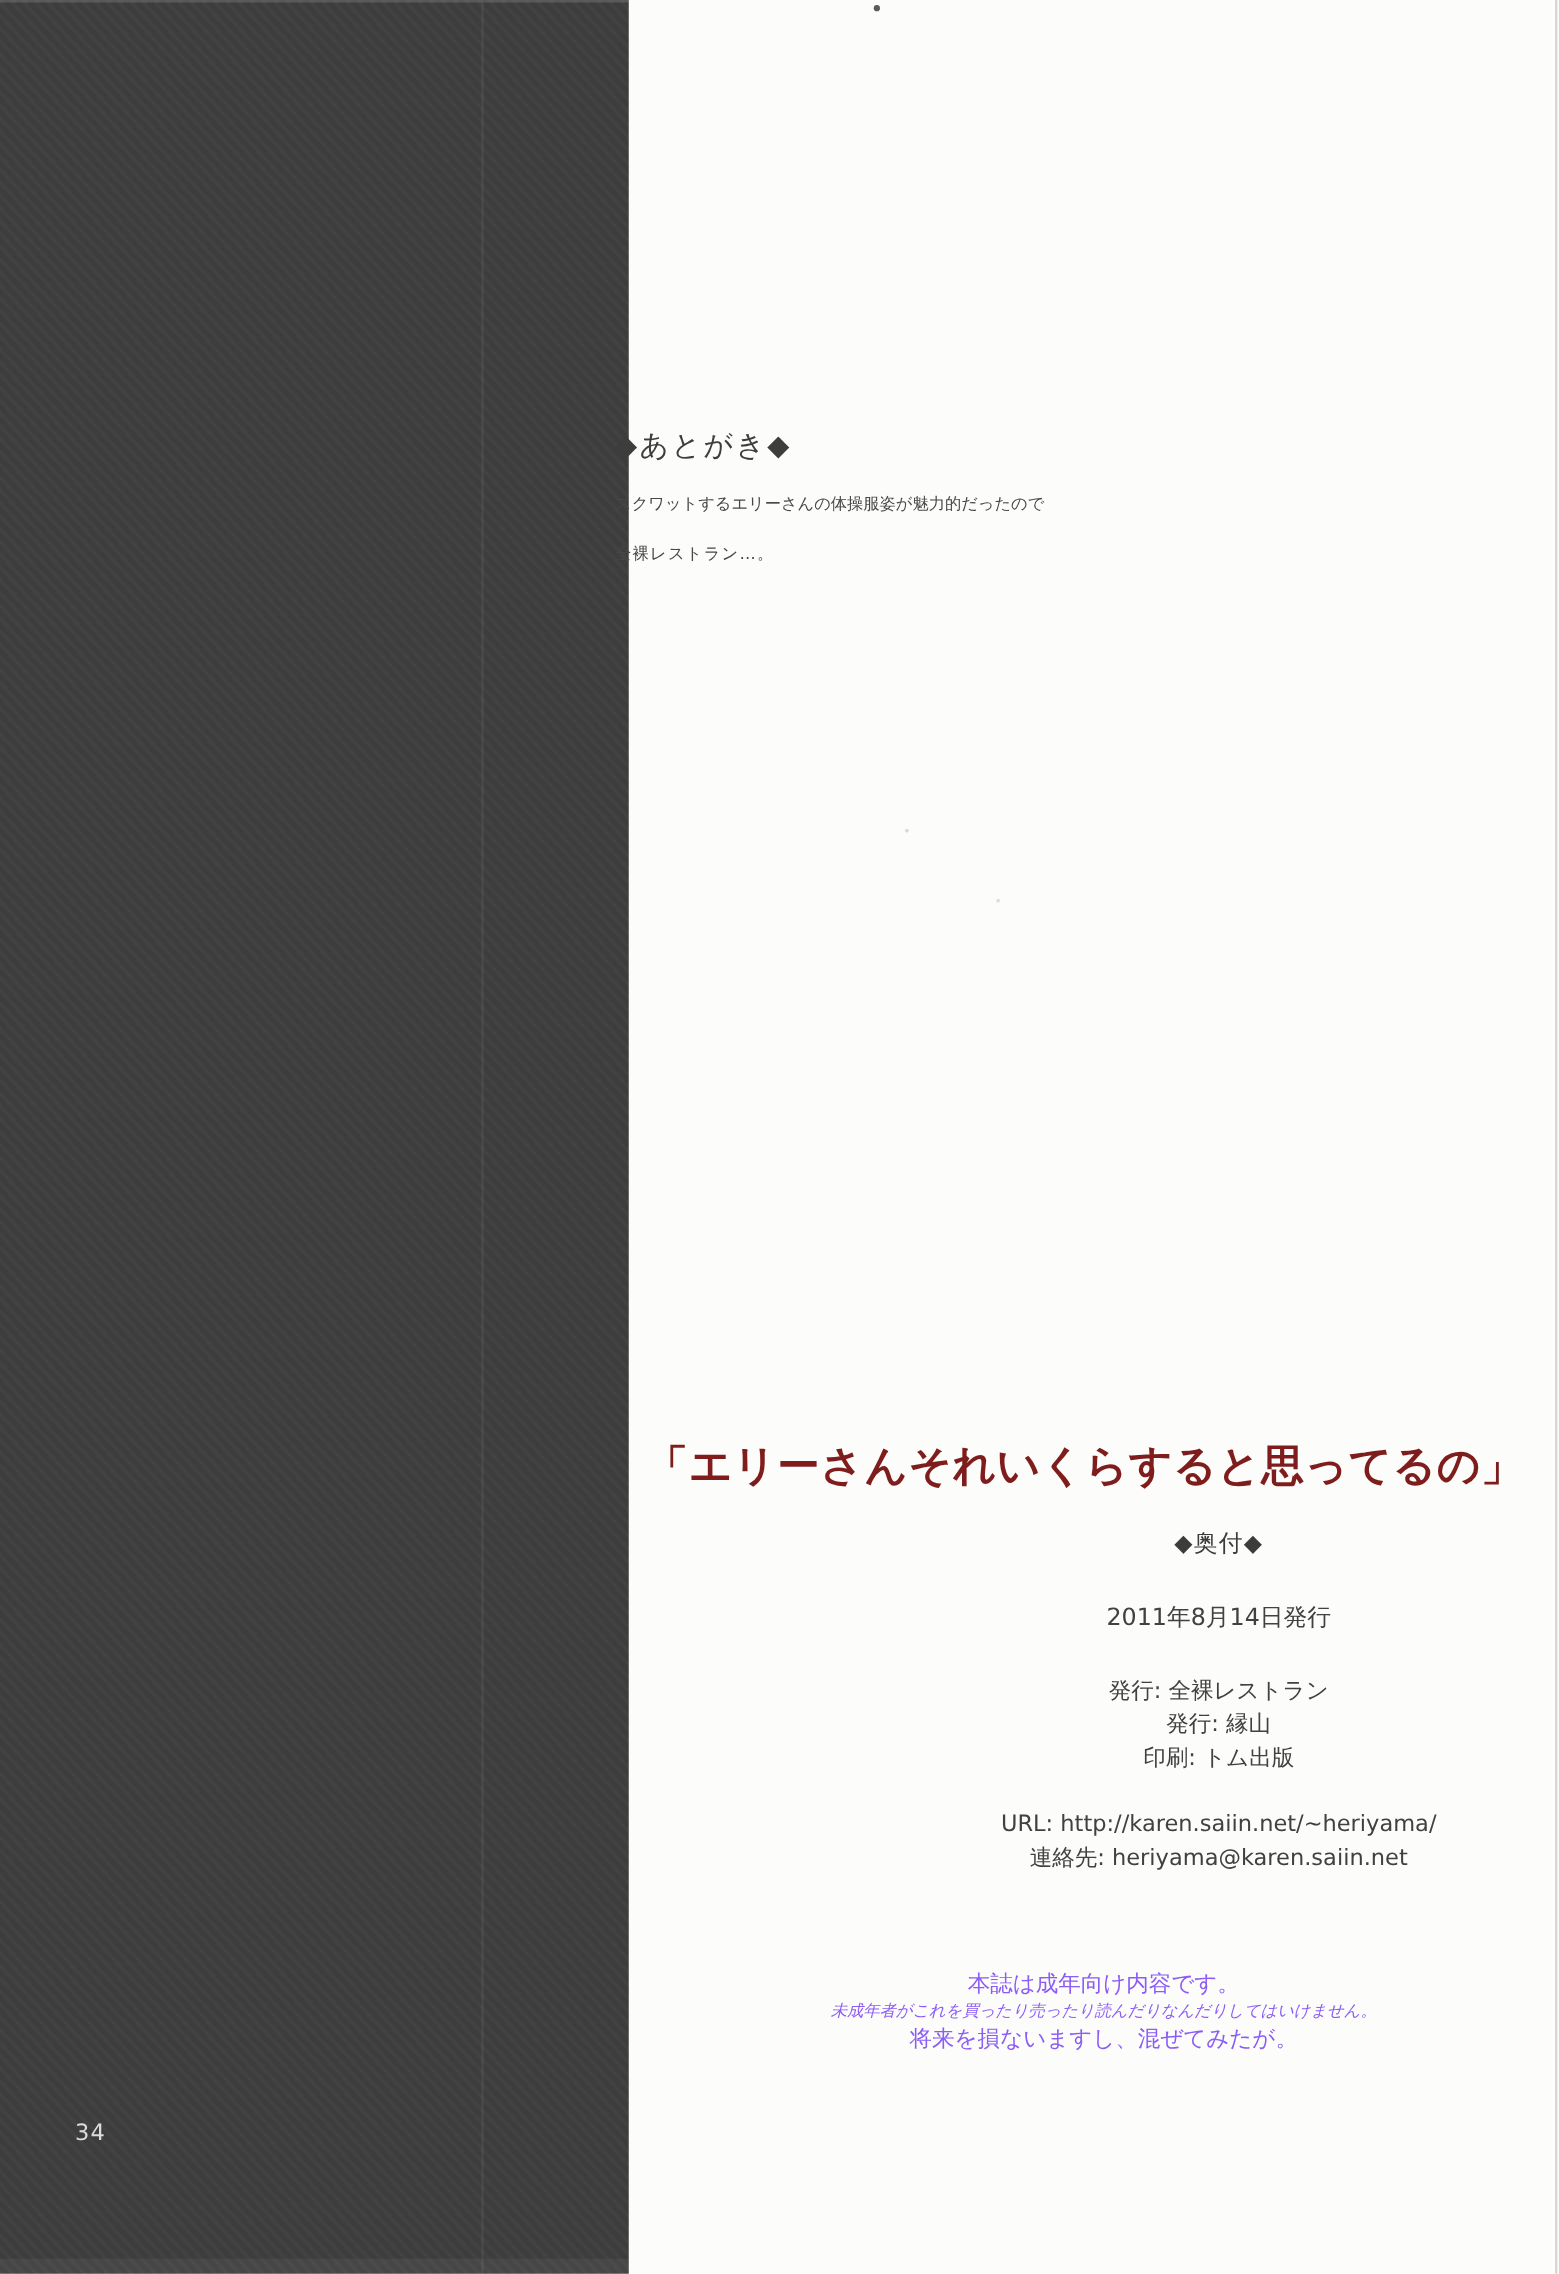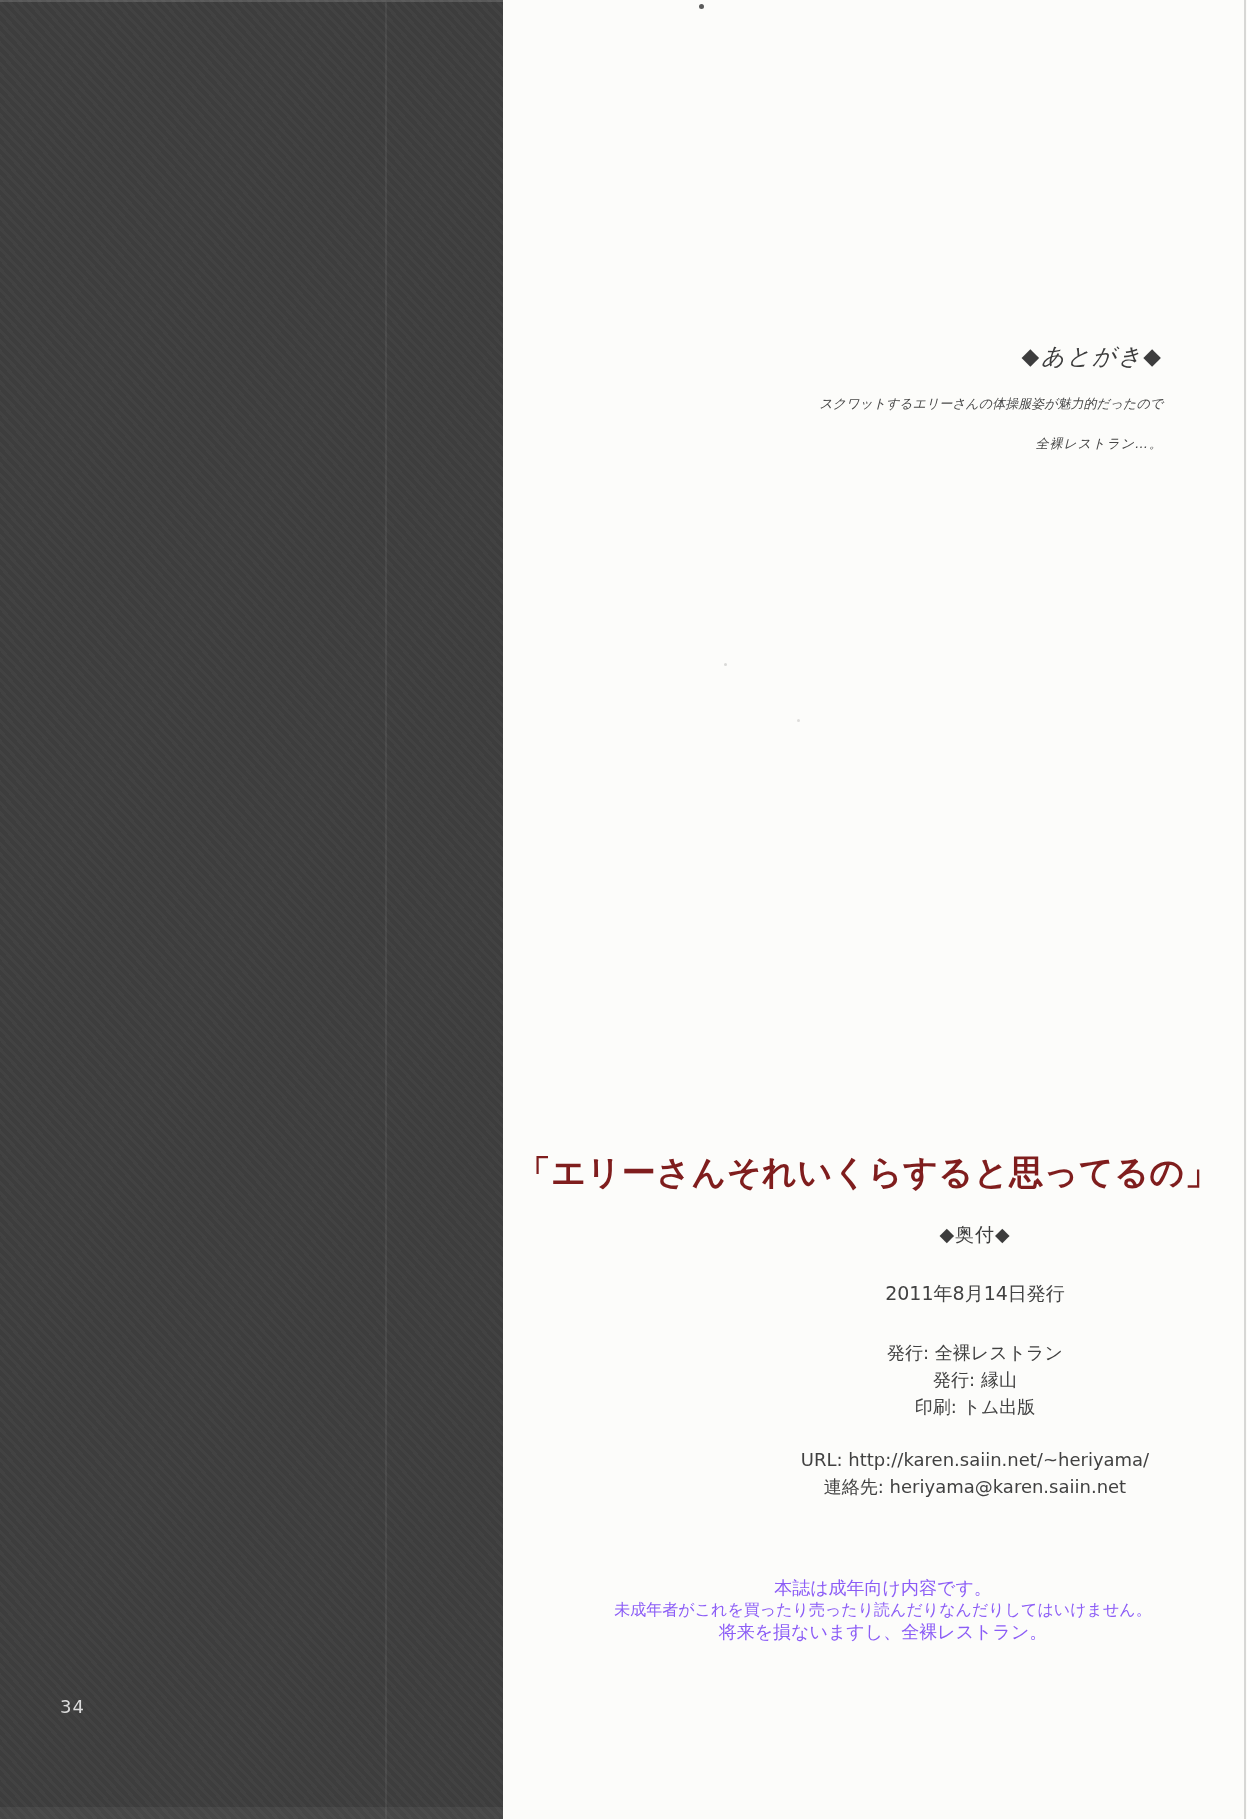--- a/index.html
+++ b/index.html
@@ -68,26 +68,25 @@
     position: absolute;
     border-radius: 50%;
     background: #5a5a5a;
   }
   .speck.s1 { left: 699px; top: 4px;  width: 5px; height: 5px; }
   .speck.s2 { left: 724px; top: 663px; width: 3px; height: 3px; background:#d9d9d7; }
   .speck.s3 { left: 797px; top: 719px; width: 3px; height: 3px; background:#dedddb; }
 
   .afterword {
     position: absolute;
-    left: 518px;
+    left: 492px;
     top: 341px;
     width: 645px;
-    text-align: right;
+    text-align: left;
     color: #474747;
-    font-style: italic;
   }
   .afterword .heading {
     font-size: 23px;
     color: #3d3d3d;
     letter-spacing: 2px;
     margin-bottom: 21px;
   }
   .afterword .line {
     font-size: 13px;
     line-height: 21px;
@@ -141,21 +140,21 @@
 
   .notice {
     position: absolute;
     left: 520px;
     top: 1577px;
     width: 726px;
     text-align: center;
     color: #8b5cf6;
   }
   .notice .n1 { font-size: 18px; line-height: 22px; white-space: nowrap; }
-  .notice .n2 { font-size: 16px; line-height: 22px; white-space: nowrap; }
+  .notice .n2 { font-size: 13px; line-height: 22px; white-space: nowrap; font-style: italic; }
   .notice .n3 { font-size: 18px; line-height: 22px; white-space: nowrap; }
 </style>
 </head>
 <body>
 
 <div class="scan-page">
 
   <div class="dark-panel">
     <div class="dark-crease"></div>
     <div class="dark-bottom-fade"></div>
@@ -186,16 +185,16 @@
     </div>
     <div class="contact-block">
       <div>URL: http://karen.saiin.net/~heriyama/</div>
       <div>連絡先: heriyama@karen.saiin.net</div>
     </div>
   </div>
 
   <div class="notice">
     <div class="n1">本誌は成年向け内容です。</div>
     <div class="n2">未成年者がこれを買ったり売ったり読んだりなんだりしてはいけません。</div>
-    <div class="n3">将来を損ないますし、全裸レストラン。</div>
+    <div class="n3">将来を損ないますし、混ぜてみたが。</div>
   </div>
 
 </div>
 
 </body></html>

